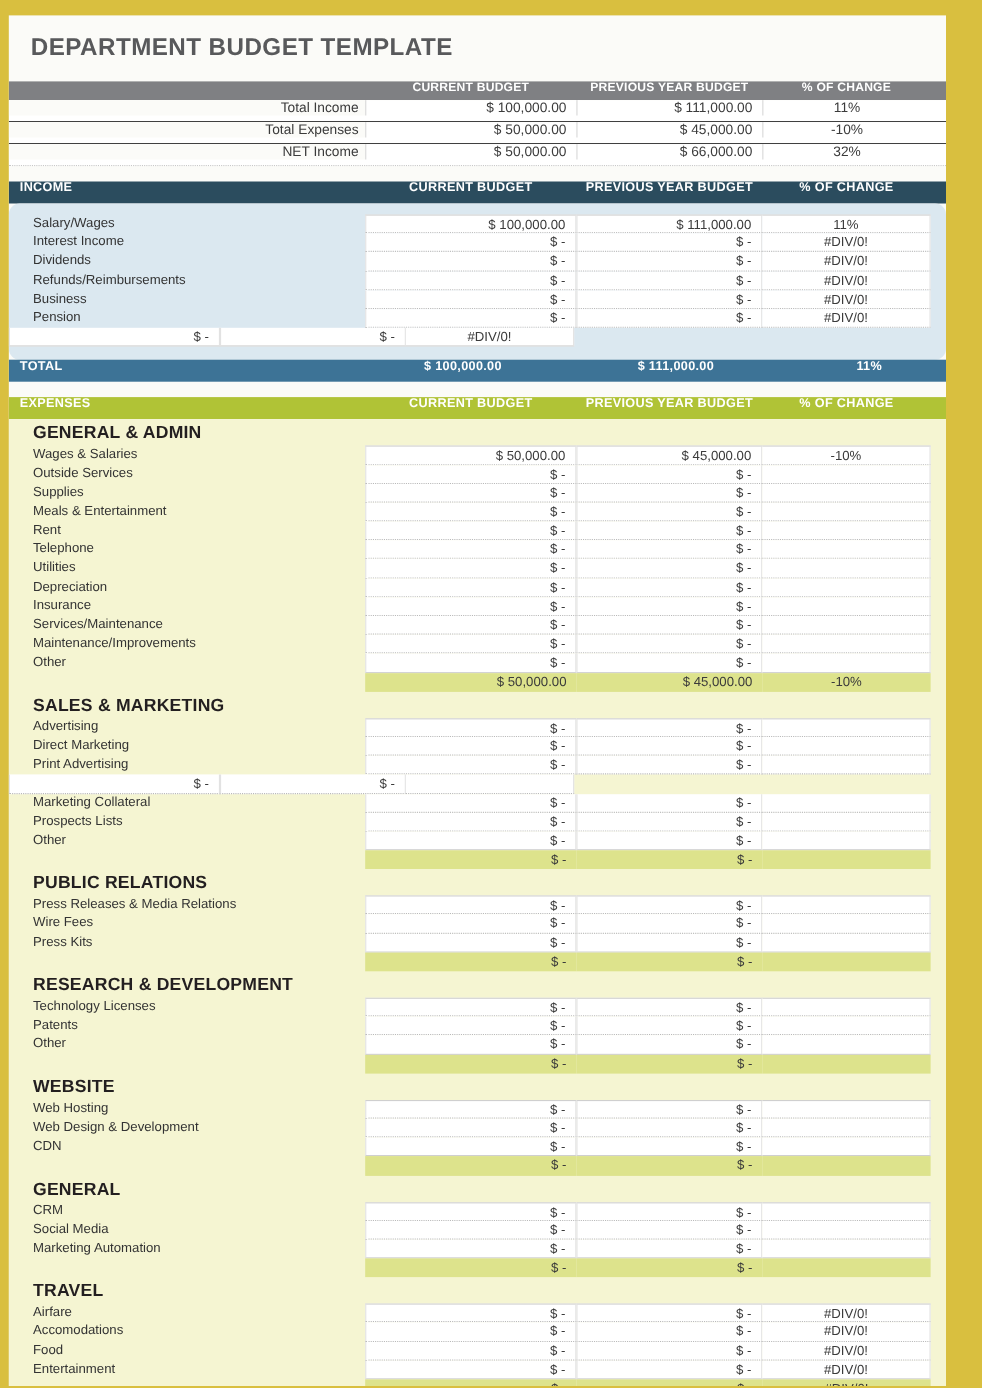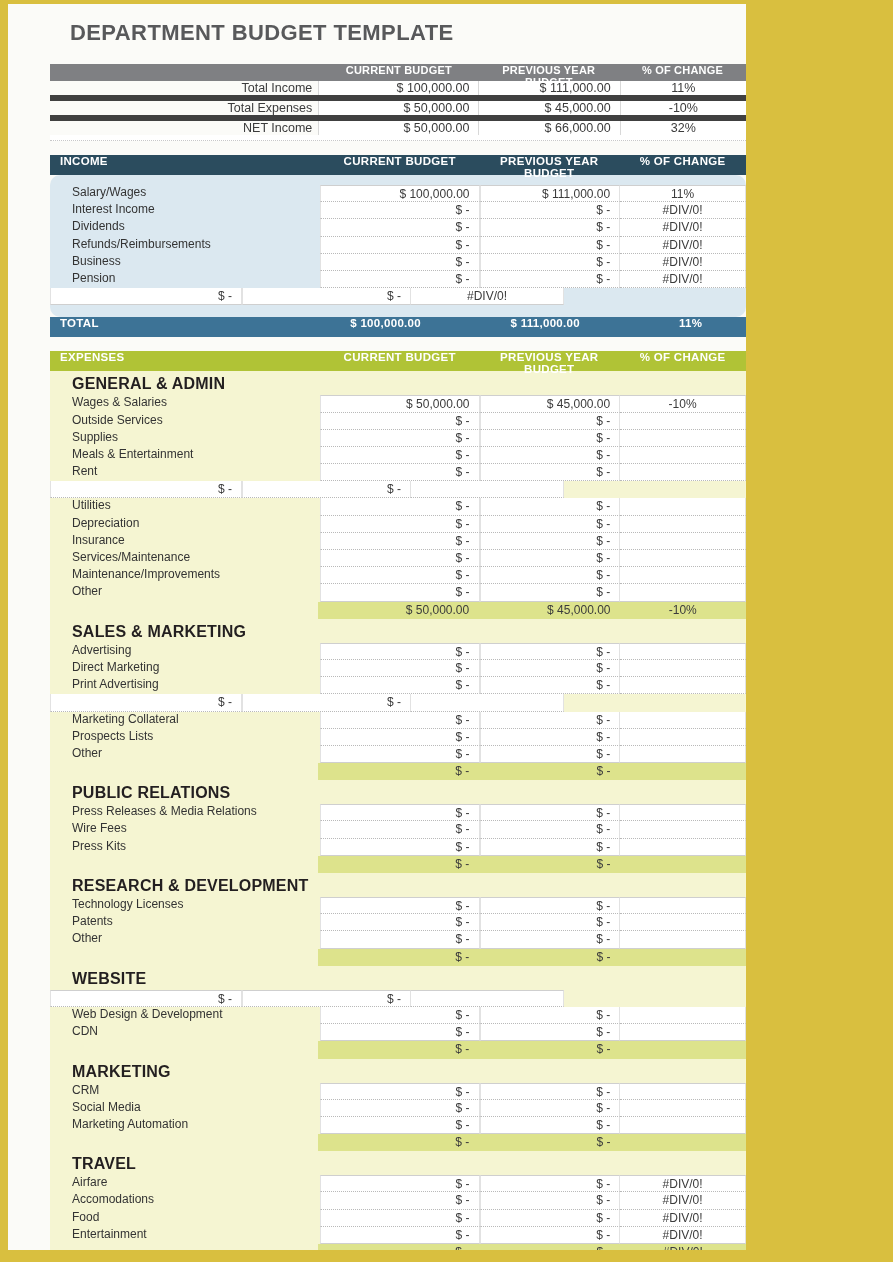--- a/index.html
+++ b/index.html
@@ -8,26 +8,25 @@
     width: 893px;
     height: 1262px;
     background: #d9bf3f;
     font-family: "Liberation Sans", sans-serif;
     overflow: hidden;
   }
 
   .page {
     position: absolute;
     left: 8px;
-    top: 4px;
-    width: 738px;
+    top: 14px;
+    width: 852px;
     height: 1246px;
     background: #fbfbf8;
     overflow: hidden;
-    padding-left: 42px;
   }
 
   
   .title {
     font-size: 22px;
     font-weight: bold;
     color: #58595b;
     letter-spacing: 0.4px;
     padding: 16px 0 0 20px;
     font-stretch: condensed;
@@ -52,21 +51,21 @@
     height: 17px;
     letter-spacing: 0.2px;
   }
   .summary-hdr .cell { text-align: center; }
 
   .summary-row {
     height: 20px;
     font-size: 12.5px;
     color: #3b3b3b;
     background: #ffffff;
-    border-bottom: 6px solid #404040;
+    border-bottom: 1px solid #404040;
   }
   .summary-row .lbl {
     text-align: right;
     padding-right: 6px;
     background: #fbfbf8;
     border: none;
   }
   .summary-row .num {
     text-align: right;
     padding-right: 9px;
@@ -290,20 +289,21 @@
             <div class="pb-col num">$ -</div>
             <div class="pc-col pct"></div>
           </div>
           <div class="row data-row">
             <div class="lbl-col lbl">Rent</div>
             <div class="cb-col num">$ -</div>
             <div class="pb-col num">$ -</div>
             <div class="pc-col pct"></div>
           </div>
           <div class="row data-row">
+            <div class="lbl-col lbl">Telephone</div>
             <div class="cb-col num">$ -</div>
             <div class="pb-col num">$ -</div>
             <div class="pc-col pct"></div>
           </div>
           <div class="row data-row">
             <div class="lbl-col lbl">Utilities</div>
             <div class="cb-col num">$ -</div>
             <div class="pb-col num">$ -</div>
             <div class="pc-col pct"></div>
           </div>
@@ -436,20 +436,21 @@
             <div class="pc-col pct"></div>
           </div>
           <div class="row subtotal">
             <div class="lbl-col"></div>
             <div class="cb-col num">$ -</div>
             <div class="pb-col num">$ -</div>
             <div class="pc-col pct"></div>
           </div>
           <div class="group-title">WEBSITE</div>
           <div class="row data-row grid-top">
+            <div class="lbl-col lbl">Web Hosting</div>
             <div class="cb-col num">$ -</div>
             <div class="pb-col num">$ -</div>
             <div class="pc-col pct"></div>
           </div>
           <div class="row data-row">
             <div class="lbl-col lbl">Web Design &amp; Development</div>
             <div class="cb-col num">$ -</div>
             <div class="pb-col num">$ -</div>
             <div class="pc-col pct"></div>
           </div>
@@ -458,21 +459,21 @@
             <div class="cb-col num">$ -</div>
             <div class="pb-col num">$ -</div>
             <div class="pc-col pct"></div>
           </div>
           <div class="row subtotal">
             <div class="lbl-col"></div>
             <div class="cb-col num">$ -</div>
             <div class="pb-col num">$ -</div>
             <div class="pc-col pct"></div>
           </div>
-          <div class="group-title">MARKETING</div>
+          <div class="group-title">GENERAL</div>
           <div class="row data-row grid-top">
             <div class="lbl-col lbl">CRM</div>
             <div class="cb-col num">$ -</div>
             <div class="pb-col num">$ -</div>
             <div class="pc-col pct"></div>
           </div>
           <div class="row data-row">
             <div class="lbl-col lbl">Social Media</div>
             <div class="cb-col num">$ -</div>
             <div class="pb-col num">$ -</div>

